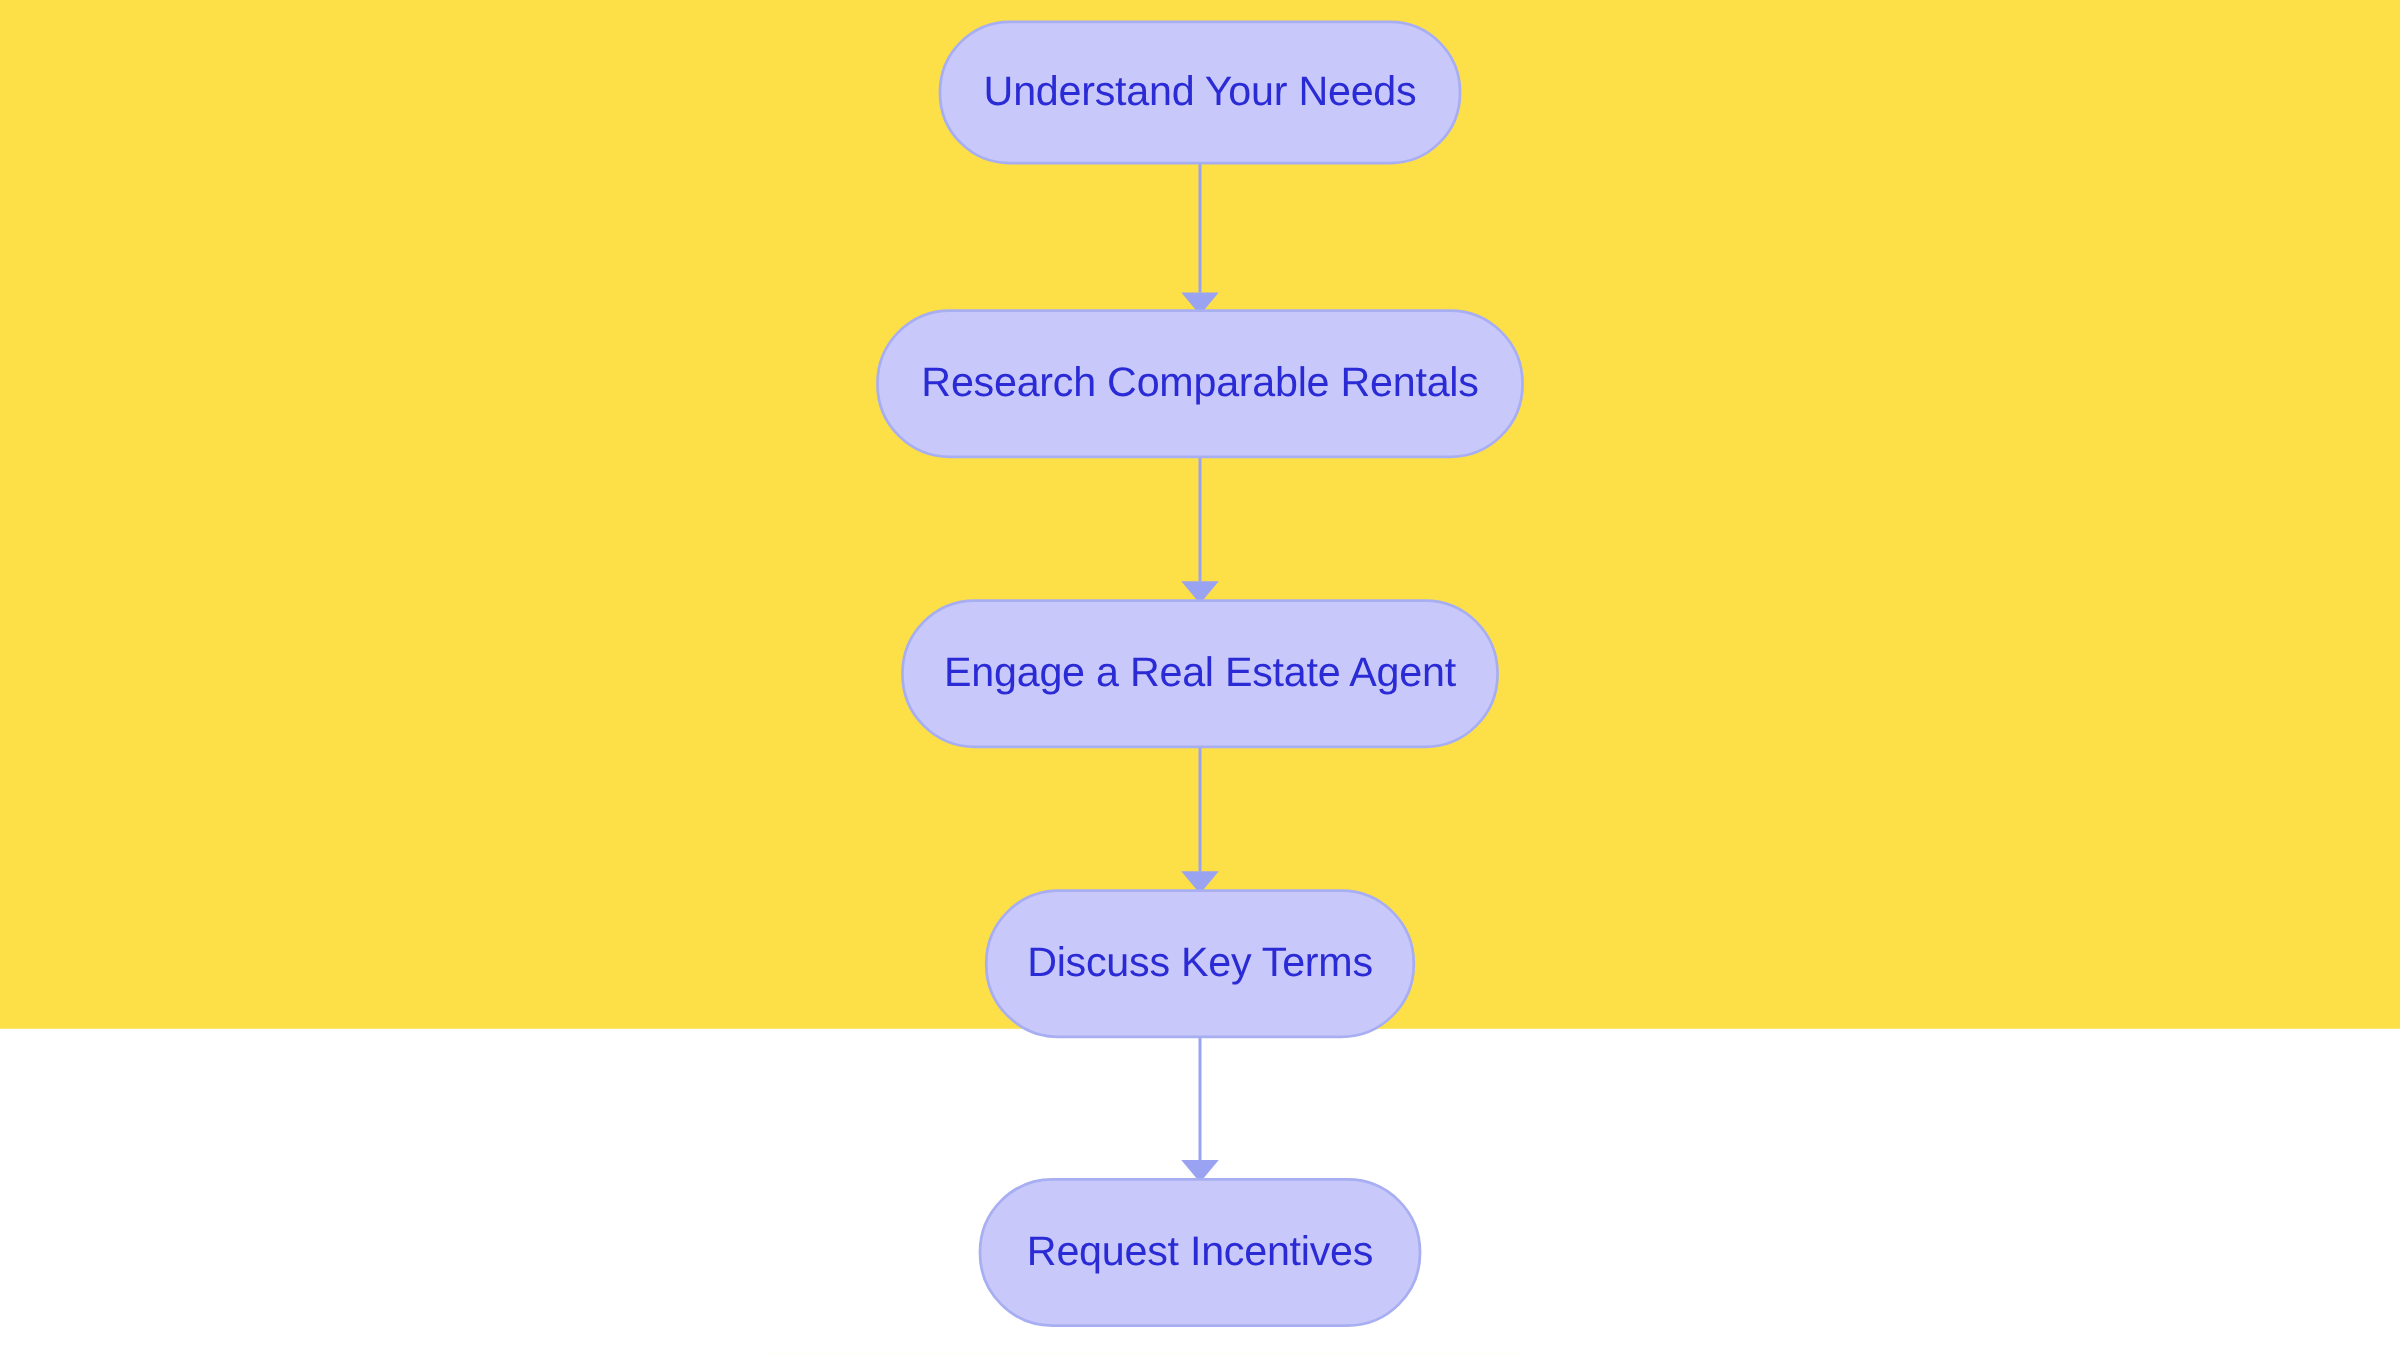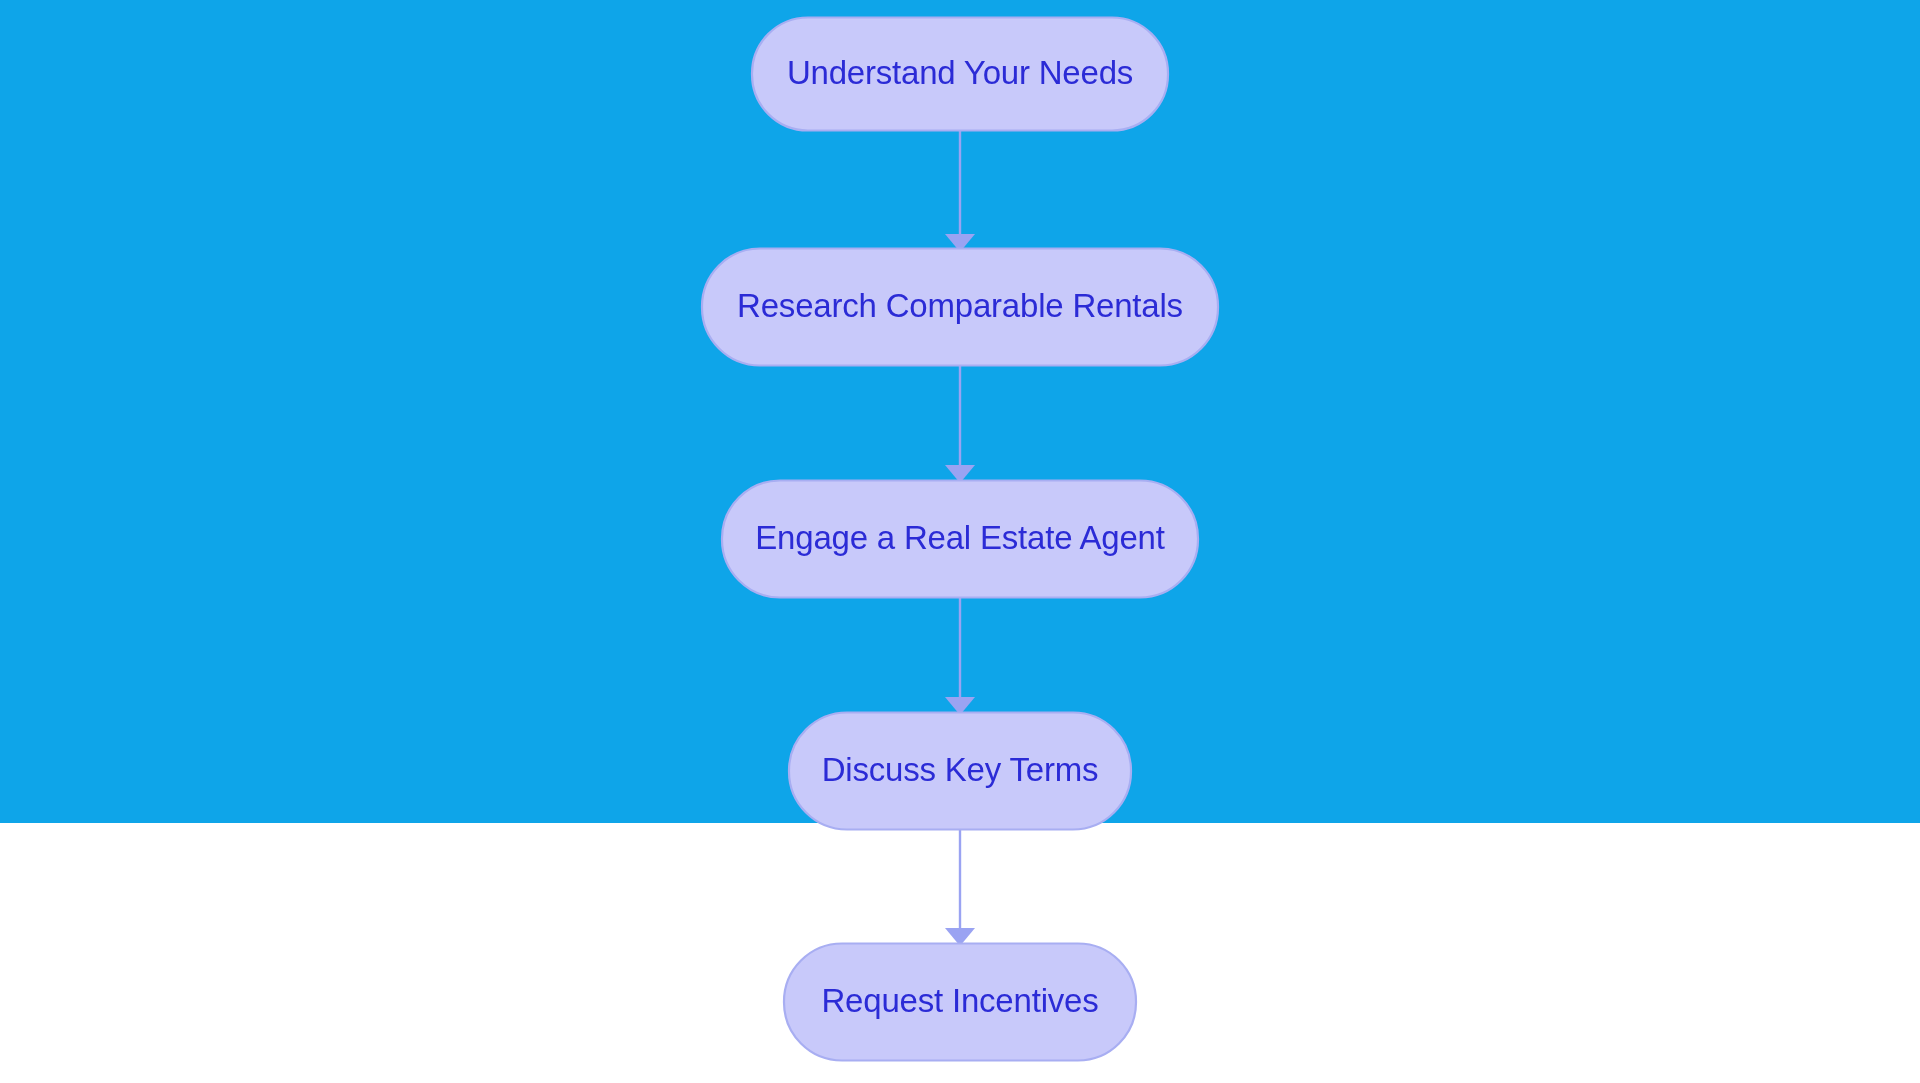--- a/index.html
+++ b/index.html
@@ -11,21 +11,21 @@
   body {
     width: 1920px;
     height: 1083px;
     overflow: hidden;
     font-family: "Liberation Sans", sans-serif;
   }
   #flowchart-canvas {
     position: relative;
     width: 1920px;
     height: 823px;
-    background: #0ea5e9;
+    background: #fde047;
   }
   #flow-svg {
     position: absolute;
     top: 0;
     left: 0;
     width: 1920px;
     height: 1083px;
     display: block;
   }
   .node-shape {

